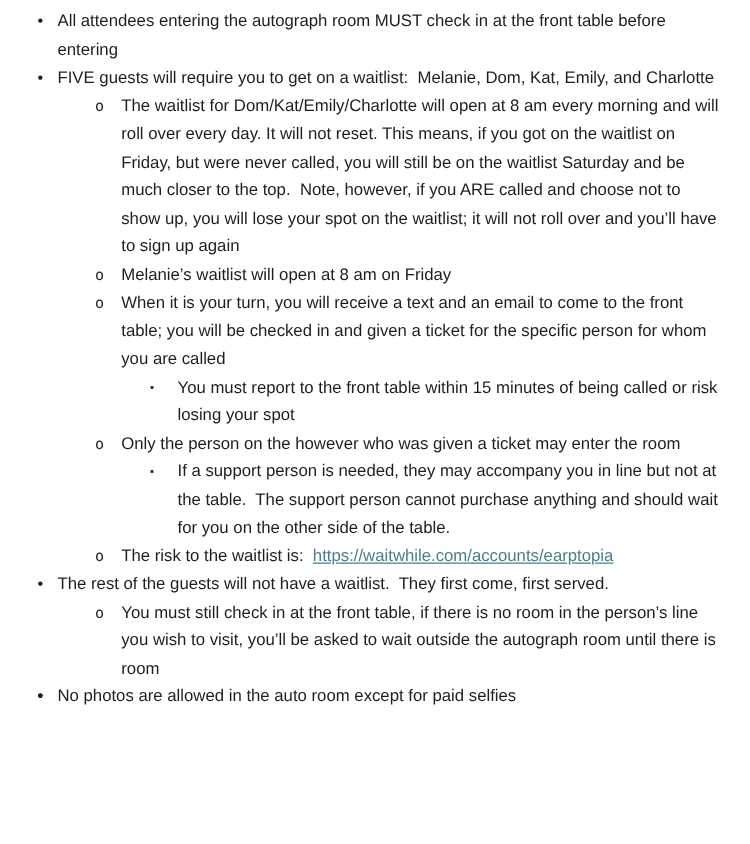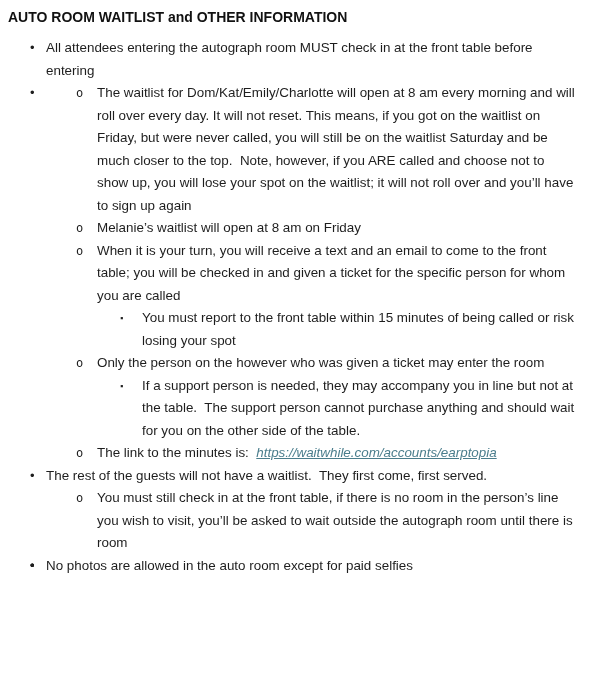--- a/index.html
+++ b/index.html
@@ -39,37 +39,35 @@
   .level1 { padding-left: 38px; }
   .level1 .bullet { left: 22px; font-size: 13px; }
   .level2 { padding-left: 89px; }
   .level2 .bullet { left: 68px; font-family: "DejaVu Sans Mono", monospace; font-size: 12px; }
   .level3 { padding-left: 134px; }
   .level3 .bullet { left: 112px; font-size: 9px; }
   a {
     color: var(--link-color, #4A7D8C);
     text-decoration: underline;
     cursor: pointer;
-    font-style: italic;
   }
 </style>
 </head>
 <body>
 
 <div class="page">
-  <h1 class="doc-title">AUTO ROOM WAITLIST and OTHER INFORMATION</h1>
   <div>
       <div class="item level1"><span class="bullet">•</span><span>All attendees entering the autograph room MUST check in at the front table before entering</span></div>
-      <div class="item level1"><span class="bullet">•</span></div>
+      <div class="item level1"><span class="bullet">•</span><span>FIVE guests will require you to get on a waitlist:  Melanie, Dom, Kat, Emily, and Charlotte</span></div>
       <div class="item level2"><span class="bullet">o</span><span>The waitlist for Dom/Kat/Emily/Charlotte will open at 8 am every morning and will roll over every day. It will not reset. This means, if you got on the waitlist on Friday, but were never called, you will still be on the waitlist Saturday and be much closer to the top.  Note, however, if you ARE called and choose not to show up, you will lose your spot on the waitlist; it will not roll over and you’ll have to sign up again</span></div>
       <div class="item level2"><span class="bullet">o</span><span>Melanie’s waitlist will open at 8 am on Friday</span></div>
       <div class="item level2"><span class="bullet">o</span><span>When it is your turn, you will receive a text and an email to come to the front table; you will be checked in and given a ticket for the specific person for whom you are called</span></div>
       <div class="item level3"><span class="bullet">▪</span><span>You must report to the front table within 15 minutes of being called or risk losing your spot</span></div>
       <div class="item level2"><span class="bullet">o</span><span>Only the person on the however who was given a ticket may enter the room</span></div>
       <div class="item level3"><span class="bullet">▪</span><span>If a support person is needed, they may accompany you in line but not at the table.  The support person cannot purchase anything and should wait for you on the other side of the table.</span></div>
-      <div class="item level2"><span class="bullet">o</span><span>The link to the minutes is:  </span><a href="#">https://waitwhile.com/accounts/earptopia</a></div>
+      <div class="item level2"><span class="bullet">o</span><span>The risk to the waitlist is:  </span><a href="#">https://waitwhile.com/accounts/earptopia</a></div>
       <div class="item level1"><span class="bullet">•</span><span>The rest of the guests will not have a waitlist.  They first come, first served.</span></div>
       <div class="item level2"><span class="bullet">o</span><span>You must still check in at the front table, if there is no room in the person’s line you wish to visit, you’ll be asked to wait outside the autograph room until there is room</span></div>
       <div class="item level1"><span class="bullet">•</span></div>
       <div class="item level1"><span class="bullet">•</span></div>
       <div class="item level1"><span class="bullet">•</span><span>No photos are allowed in the auto room except for paid selfies</span></div>
     </div>
 </div>
 
 </body></html>

